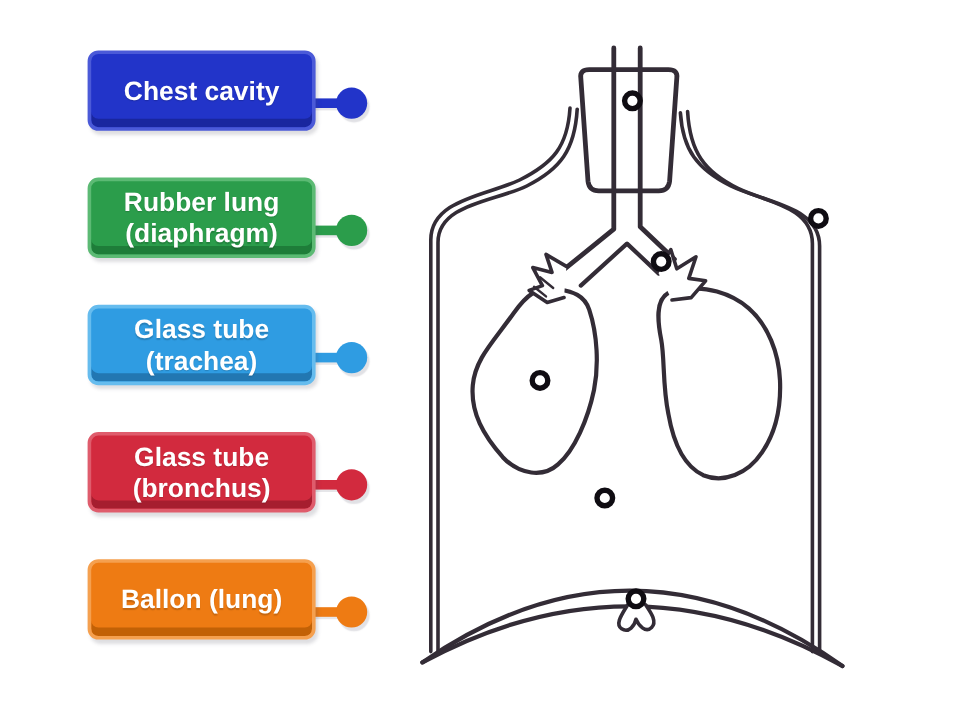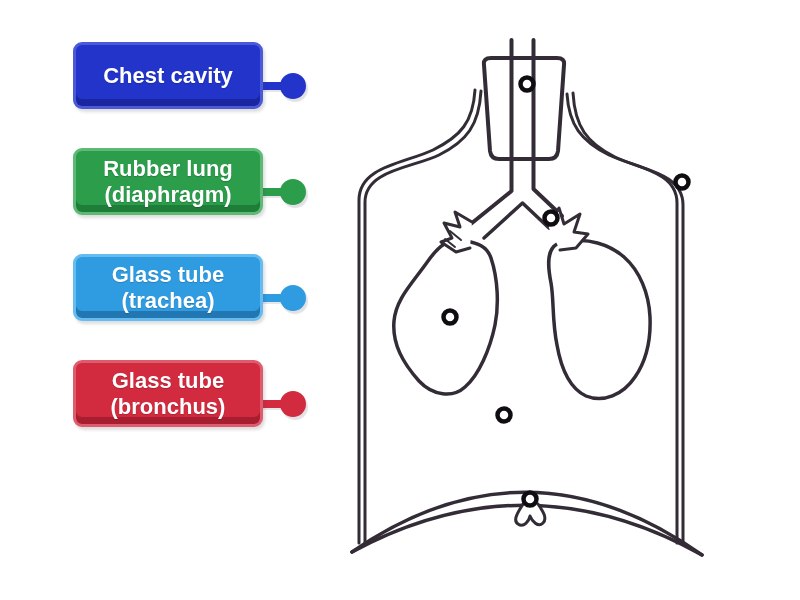--- a/index.html
+++ b/index.html
@@ -46,20 +46,25 @@
       <div class="dot"></div>
       <div class="label-box">Glass tube
 (trachea)</div>
     </div>
     <div class="label-row" style="--main: #d22a3e; --light: #df5c6c; --dark: #a61e2f;">
       <div class="stub"></div>
       <div class="dot"></div>
       <div class="label-box">Glass tube
 (bronchus)</div>
     </div>
+    <div class="label-row" style="--main: #ee7b13; --light: #f5a04f; --dark: #c26106;">
+      <div class="stub"></div>
+      <div class="dot"></div>
+      <div class="label-box">Ballon (lung)</div>
+    </div>
   </div>
 
   <svg class="diagram" width="800" height="600" viewBox="0 0 800 600">
     <g id="jar-stroke" fill="none" stroke-linecap="round" stroke-linejoin="round" stroke="#332c36">
 
       <path stroke-width="3" d="M 475,90 C 473,122 461,136 433,150 C 406,163 359,166 359,200 L 359,543"></path>
       <path stroke-width="3" d="M 481,91 C 479,125 467,141 439,155 C 412,168 365,170 365,202 L 365,543"></path>
 
       <path stroke-width="3" d="M 567,94 C 569,125 581,141 609,155 C 636,168 677,171 677,203 L 677,543"></path>
       <path stroke-width="3" d="M 573,93 C 575,127 587,143 615,157 C 642,170 683,173 683,205 L 683,543"></path>

